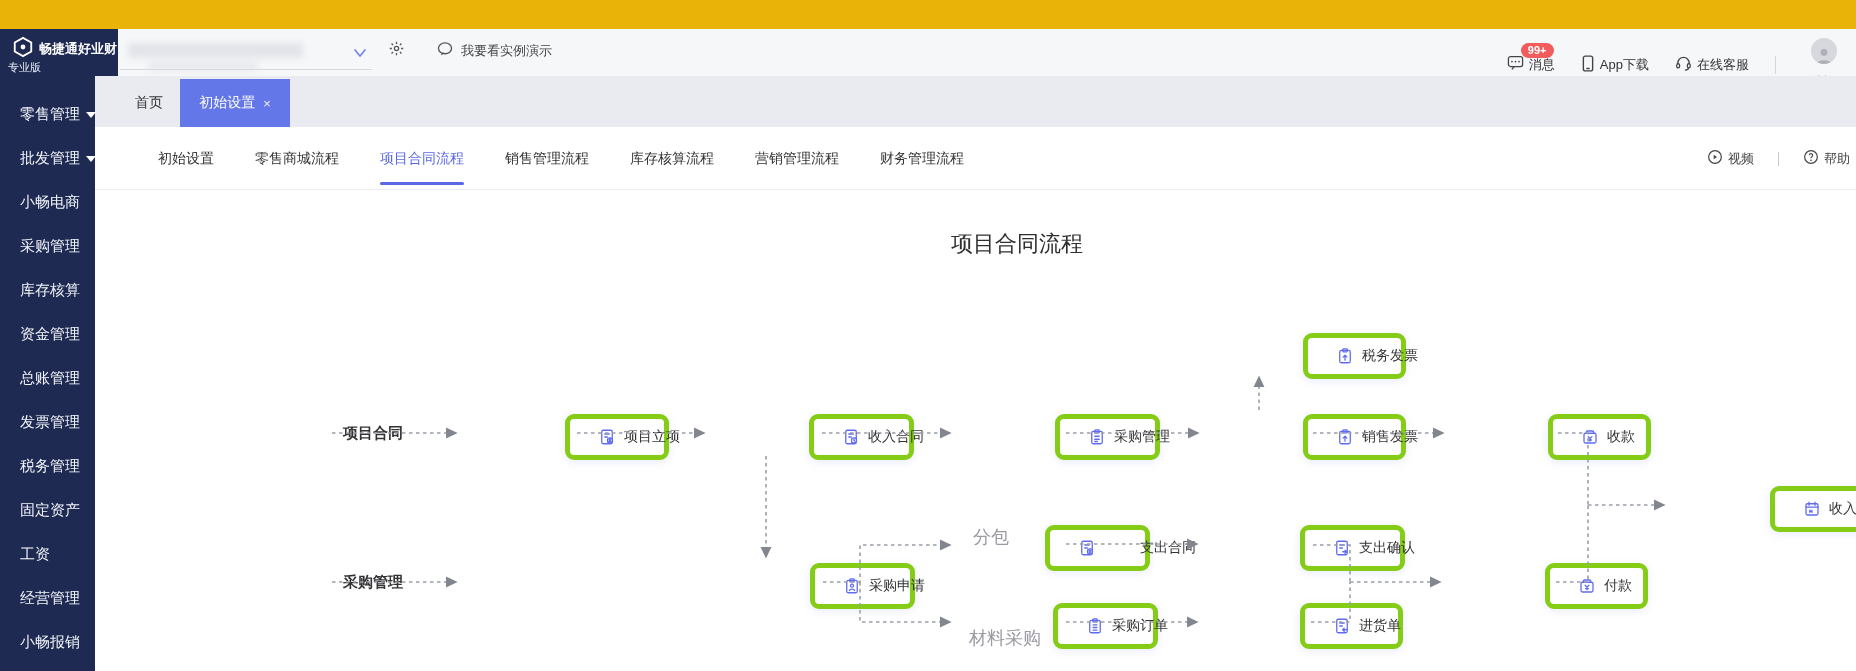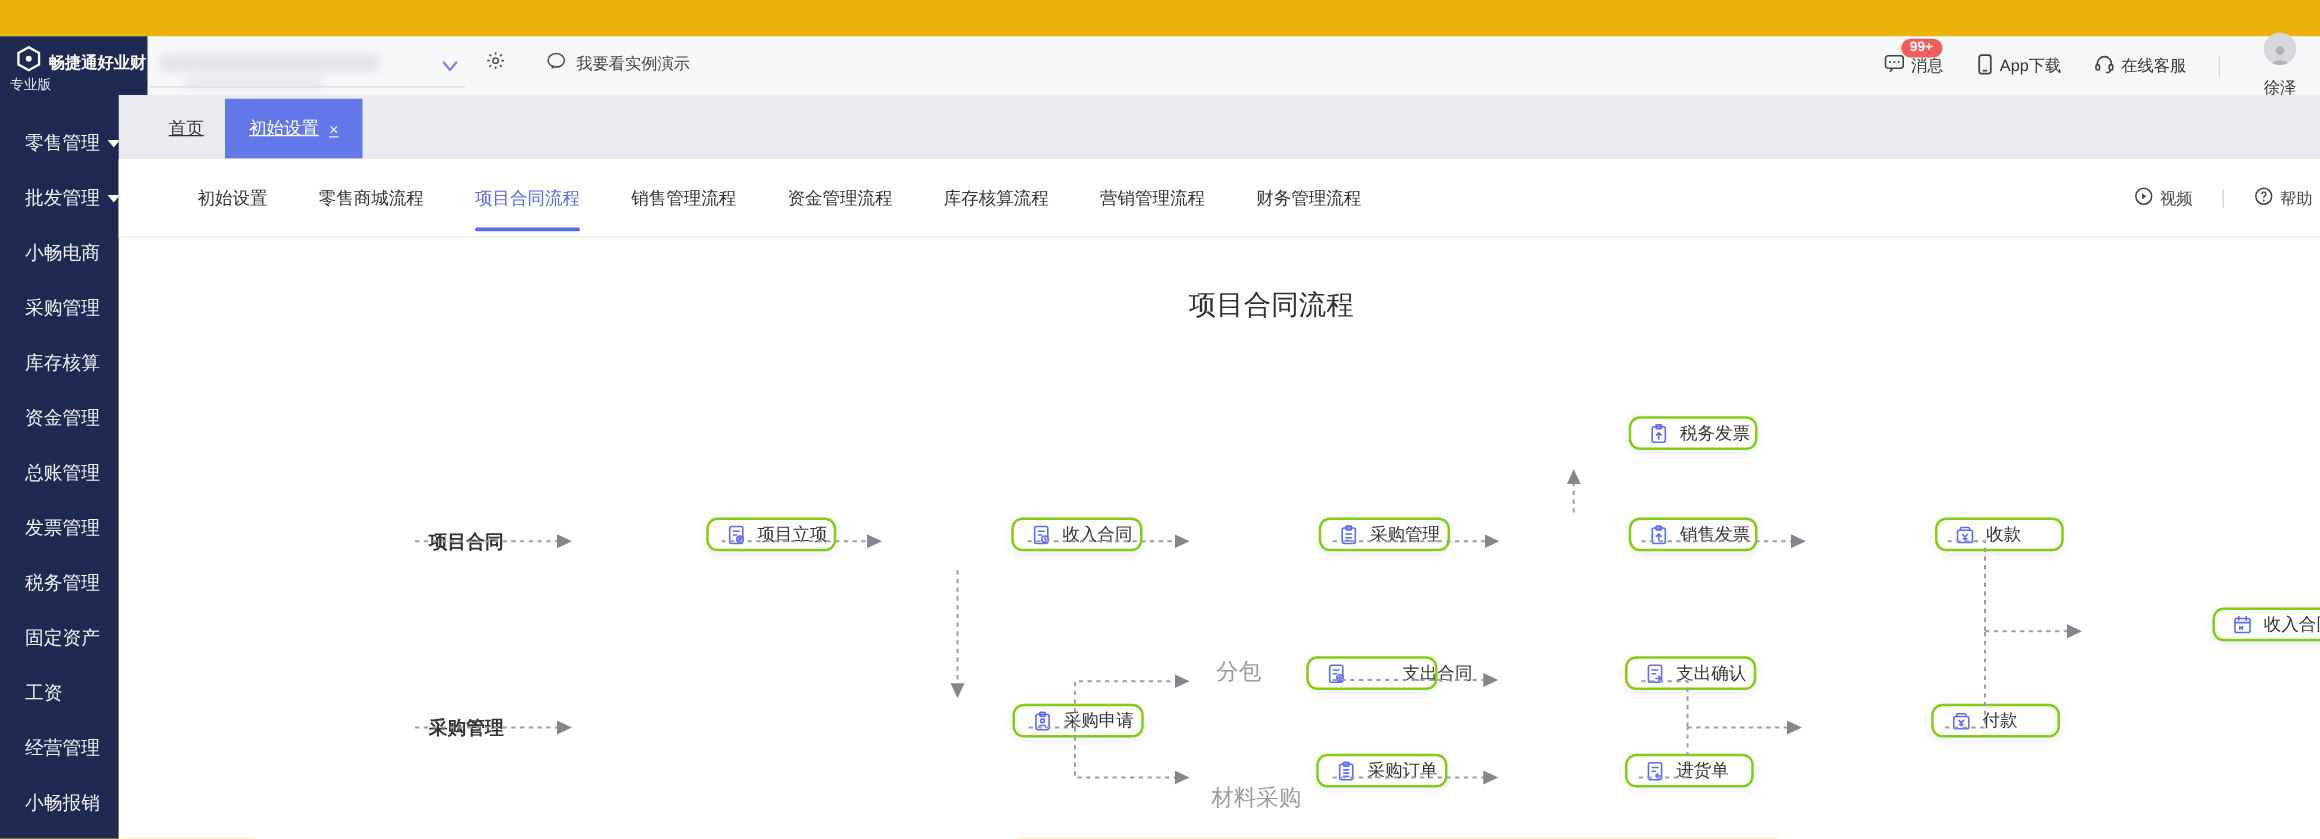--- a/index.html
+++ b/index.html
@@ -13,30 +13,30 @@
   .logo-row { position:absolute; left:12px; top:7px; display:flex; align-items:center; gap:5px; white-space:nowrap; }
   .logo-title { font-size:13px; font-weight:bold; }
   .edition { position:absolute; left:8px; top:31px; font-size:11px; color:#e8ebf5; }
   .org-selector { position:absolute; left:120px; top:8px; width:252px; height:36px; }
   .org-underline { position:absolute; left:0; bottom:3px; width:252px; height:1px; background:#d9dade; }
   .blur1 { position:absolute; left:8px; top:6px; width:175px; height:15px; background:#e3e4e9; border-radius:3px; filter:blur(3px); }
   .blur2 { position:absolute; left:28px; top:23px; width:110px; height:11px; background:#e9eaee; border-radius:3px; filter:blur(3px); }
   .chevron { position:absolute; left:232px; top:8px; }
   .gear { position:absolute; left:388px; top:11px; }
   .demo-link { position:absolute; left:436px; top:12px; display:flex; align-items:center; gap:7px; font-size:13px; color:#444; cursor:pointer; }
-  .header-right { position:absolute; right:0; top:0; height:47px; display:flex; align-items:center; color:#333; }
+  .header-right { position:absolute; right:0; top:12px; height:47px; display:flex; align-items:center; color:#333; }
   .hitem { display:flex; align-items:center; gap:5px; font-size:13px; cursor:pointer; position:relative; margin-right:26px; white-space:nowrap; }
   .badge { position:absolute; top:-12px; left:14px; background:#f25c5c; color:#fff; font-size:11px; font-weight:bold; line-height:15px; padding:0 7px; border-radius:8px; }
   .hdivider { width:1px; height:18px; background:#d4d5da; margin-right:16px; }
   .user { display:flex; align-items:center; gap:9px; font-size:13px; width:64px; overflow:hidden; white-space:nowrap;flex-direction:column; }
   .avatar { width:26px; height:26px; border-radius:50%; background:#d7d8dd; display:flex; align-items:flex-end; justify-content:center; overflow:hidden; flex:0 0 auto; }
 
   
   .tabstrip { position:absolute; left:0; top:76px; width:1856px; height:51px; background:#e9ebf0; }
-  .tabstrip .tab { position:absolute; top:3px; height:48px; display:flex; align-items:center; justify-content:center; gap:8px; font-size:14px; color:#333; cursor:pointer;text-decoration:underline; }
+  .tabstrip .tab { position:absolute; top:3px; height:48px; display:flex; align-items:center; justify-content:center; gap:8px; font-size:14px; color:#333; cursor:pointer; }
   .tabstrip .tab.active { background:#6377e8; color:#fff; }
   .tab-close { font-size:13px; opacity:.9; cursor:pointer; }
 
   
   .sidebar { position:absolute; left:0; top:76px; width:95px; height:595px; background:#1e2a52; padding-top:16px; }
   .side-item { height:44px; display:flex; align-items:center; padding-left:20px; color:#f2f4fa; font-size:15px; cursor:pointer; gap:6px; white-space:nowrap; }
   .caret { width:0; height:0; border-left:5px solid transparent; border-right:5px solid transparent; border-top:6px solid #fff; margin-top:2px; }
 
   
   .content { position:absolute; left:95px; top:127px; width:1761px; height:544px; background:#fff; }
@@ -44,22 +44,22 @@
   .flownav-tabs { position:absolute; left:63px; top:0; height:63px; display:flex; align-items:center; gap:41px; }
   .ftab { font-size:14px; color:#333; cursor:pointer; position:relative; padding:21px 0; white-space:nowrap; }
   .ftab.active { color:#5a68e6; }
   .ftab.active:after { content:""; position:absolute; left:0; right:0; bottom:4px; height:3px; background:#5a68e6; border-radius:2px; }
   .flownav-right { position:absolute; right:6px; top:0; height:63px; display:flex; align-items:center; gap:20px; font-size:13px; color:#444; }
   .fdiv { width:1px; height:14px; background:#c9cacf; margin:0 4px; }
   .navlink { display:flex; align-items:center; gap:5px; cursor:pointer; white-space:nowrap; }
 
   
   .flow-title { position:absolute; left:827px; top:229px; width:380px; text-align:center; font-size:22px; font-weight:500; color:#2f2f2f; }
-  .node { position:absolute; height:27px; background:#fff; border:2px solid #84cc16; border-radius:9px;
-          box-shadow:0 2px 8px rgba(99,110,235,.14); display:flex; align-items:center; gap:8px; padding-left:13px;
+  .node { position:absolute; height:46px; background:#fff; border:5px solid #84cc16; border-radius:9px;
+          box-shadow:0 2px 8px rgba(99,110,235,.14); display:flex; align-items:center; gap:8px; padding-left:28px;
           font-size:14px; color:#333; cursor:pointer; white-space:nowrap; }
   .row-label { position:absolute; font-size:15px; font-weight:600; color:#333; white-space:nowrap; }
   .edge-label { position:absolute; font-size:18px; color:#9a9aa2; white-space:nowrap; }
   .edges-svg { position:absolute; left:0; top:0; pointer-events:none; }
 </style>
 </head>
 <body>
 
 <div class="app">
 
@@ -203,21 +203,20 @@
       </div>
     </div>
 
   <div class="content">
     <div class="flownav">
       <div class="flownav-tabs" id="flownav-tabs">
           <div class="ftab">初始设置</div>
           <div class="ftab">零售商城流程</div>
           <div class="ftab active">项目合同流程</div>
           <div class="ftab">销售管理流程</div>
-          <div class="ftab">资金管理流程</div>
           <div class="ftab">库存核算流程</div>
           <div class="ftab">营销管理流程</div>
           <div class="ftab">财务管理流程</div>
         </div>
       <div class="flownav-right">
         <span class="navlink">
           <span>
             <svg width="16" height="16" viewBox="0 0 24 24" fill="none" stroke="#444" stroke-width="1.8">
                 <circle cx="12" cy="12" r="9.5"></circle>
                 <path d="M10 8.5l5 3.5-5 3.5z" fill="#444" stroke="none"></path>

